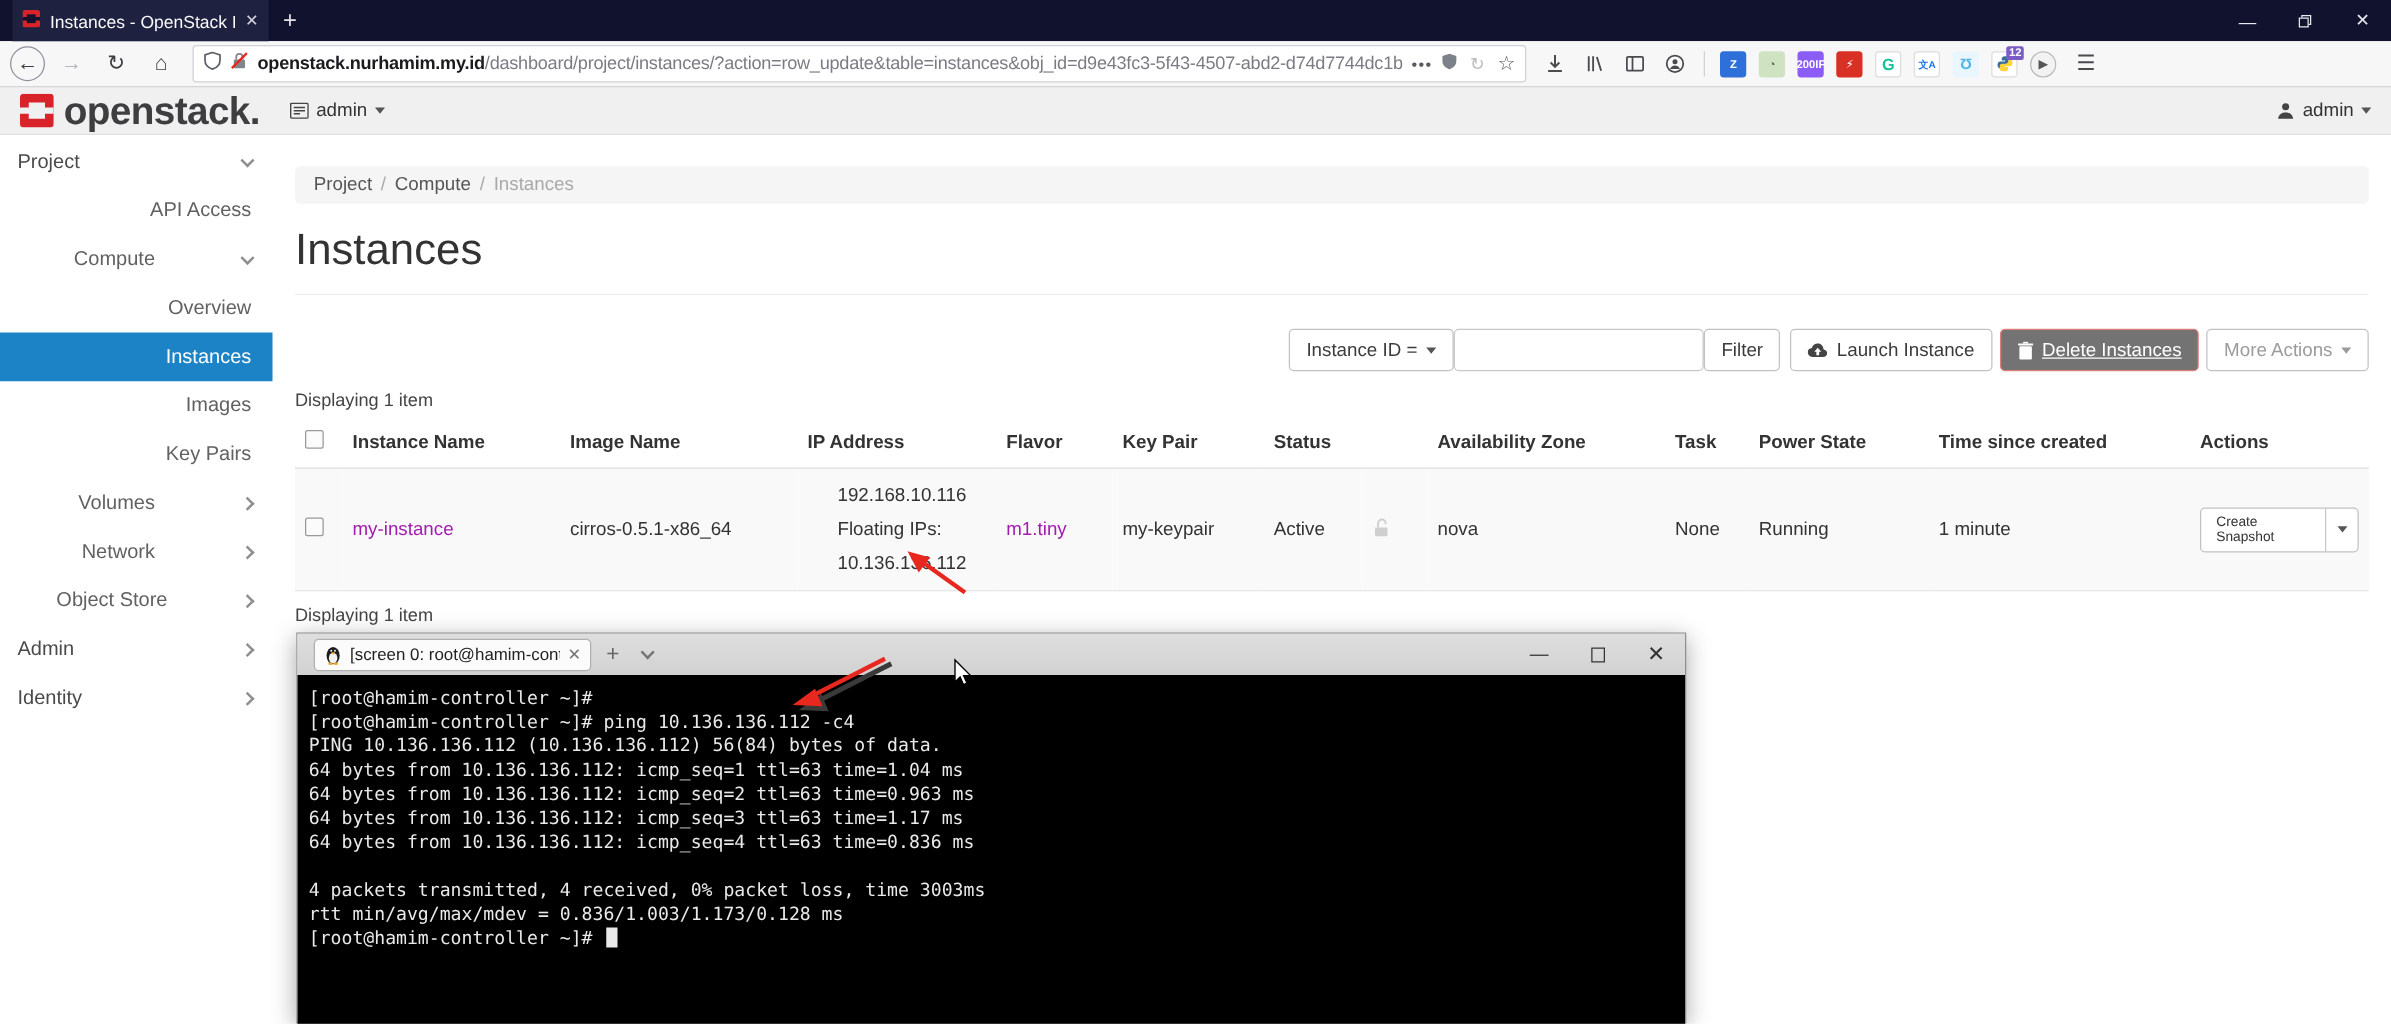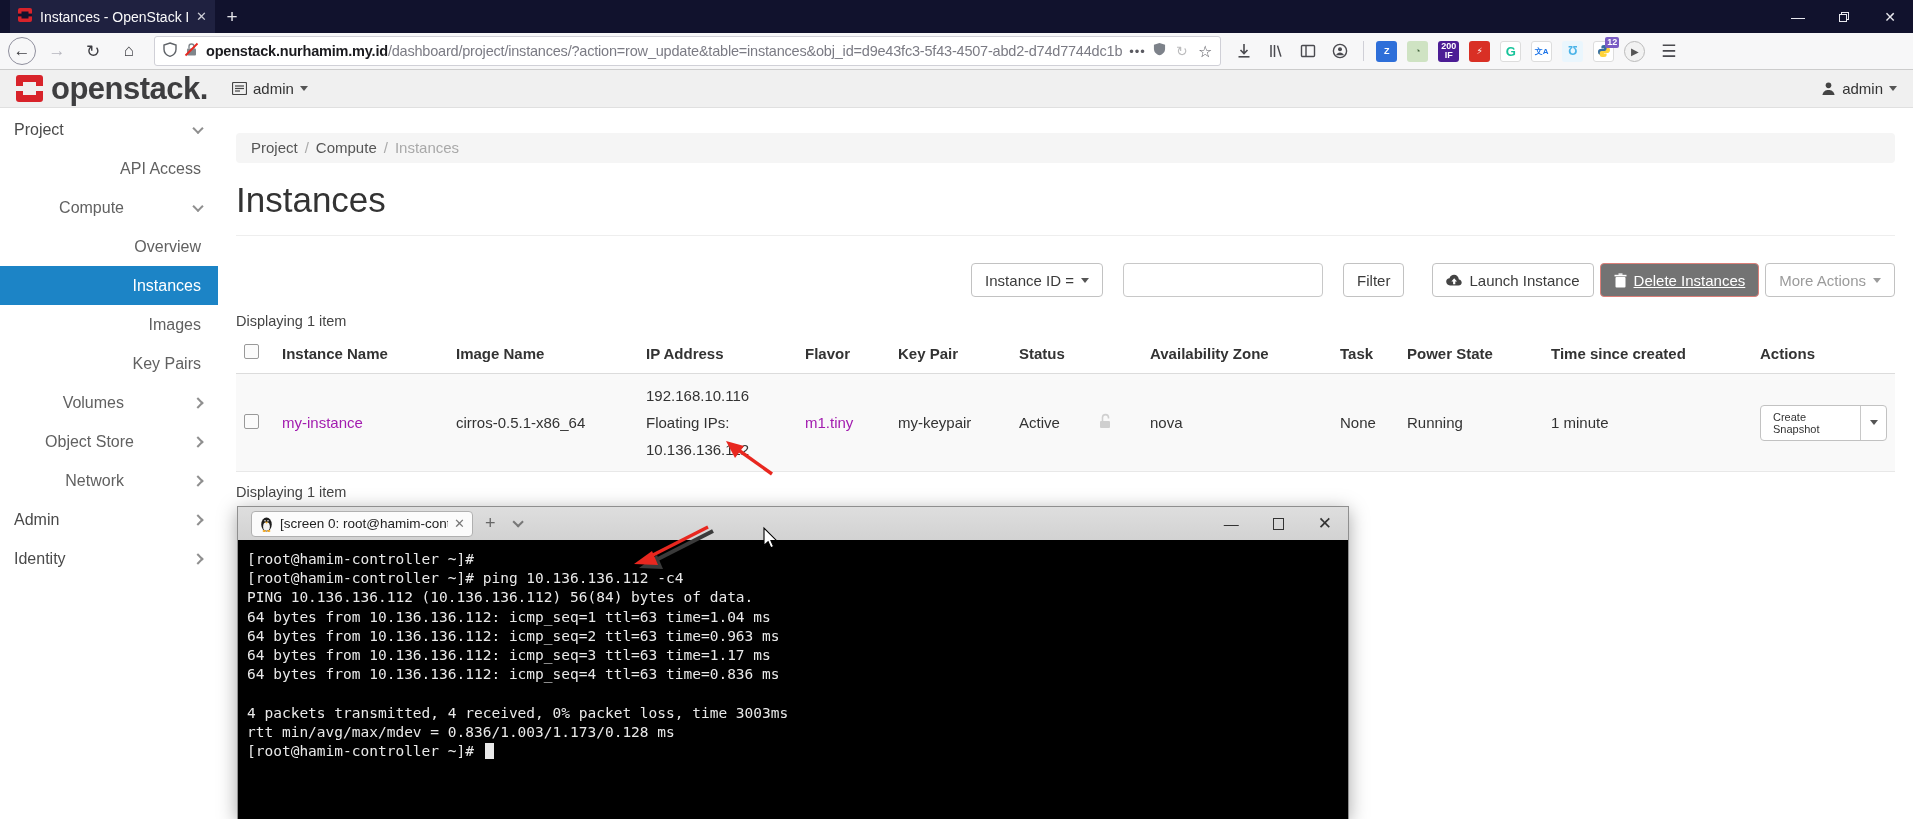--- a/index.html
+++ b/index.html
@@ -56,34 +56,34 @@
   .chev.right { transform:translateY(-50%) rotate(-45deg); }
 
   .main { flex:1; padding:0 18px; }
   .breadcrumb { margin-top:25px; height:30px; line-height:30px; background:#f5f5f5; border-radius:4px; padding:0 15px; font-size:15px; color:#bbb; }
   .breadcrumb a { color:#565656; text-decoration:none; }
   .breadcrumb .sep { color:#aaa; margin:0 7px; }
   .breadcrumb .current { color:#a9a9a9; }
   h1.page-title { margin-top:17px; font-size:35px; font-weight:400; color:#333; }
   .title-rule { border:none; border-top:1px solid #eee; margin-top:15px; }
 
-  .actions-row { margin-top:27px; display:flex; justify-content:flex-end; align-items:flex-end; gap:20px; }
+  .actions-row { margin-top:27px; display:flex; justify-content:flex-end; align-items:flex-end; gap:0; }
   .btn { height:34px; display:inline-flex; align-items:center; gap:7px; padding:0 13px; background:#fff; border:1px solid #c2c2c2; border-radius:4px; font-size:15px; color:#3b3b3b; cursor:pointer; }
   .btn.danger { background:#737373; border-color:#dc7f79; color:#fff;text-decoration:underline; }
   .btn.muted { color:#9b9b9b; }
   .filter-select { width:132px; justify-content:space-between; }
   .filter-input { width:200px; height:34px; border:1px solid #c8c8c8; border-radius:4px; background:#fff; padding:0 10px; font-size:15px; }
   .grp { display:flex; gap:6px; margin-left:8px; }
 
   .count-label { margin-top:16px; font-size:14.5px; color:#444; }
   table.itable { width:100%; border-collapse:collapse; table-layout:fixed; margin-top:4px; }
   .itable th { font-size:15px; font-weight:700; color:#333; text-align:left; padding:11px 8px; border-bottom:1px solid #dcdcdc; }
   .itable td { font-size:15px; color:#333; padding:8px; background:#f9f9f9; border-bottom:1px solid #e8e8e8; vertical-align:middle; }
   .itable a { color:#a21caf; text-decoration:none; }
-  .ip-line { line-height:27px; }
+  .ip-line { line-height:27px;margin-left:24px; }
   .cb { width:15px; height:15px; border:1px solid #999; border-radius:2px; background:#fbfbfb; display:inline-block; }
   .split-btn { display:inline-flex; align-items:stretch; border:1px solid #c2c2c2; border-radius:4px; background:#fff; height:36px; }
   .split-main { padding:0 12px; display:flex; align-items:center; font-size:11px; color:#333; cursor:pointer; }
   .split-caret { width:28px; border-left:1px solid #c8c8c8; display:flex; align-items:center; justify-content:center; cursor:pointer; }
 
   
   .term-win { position:absolute; left:237px; top:506px; width:1112px; height:313px; border:1px solid #8f8f8f; box-shadow:0 4px 18px rgba(0,0,0,.35); z-index:20; }
   .term-titlebar { height:33px; background:linear-gradient(#dedede,#d2d2d2); display:flex; align-items:center; padding:0 6px; position:relative; }
   .term-tab { margin-left:7px; width:222px; height:26px; background:#fbfbfb; border:1px solid #b0b0b0; border-radius:4px; display:flex; align-items:center; gap:6px; padding:0 7px; }
   .term-tab-title { flex:1; font-size:13.5px; color:#222; white-space:nowrap; overflow:hidden; }
@@ -174,21 +174,21 @@
   <span class="ticon">
     <svg width="16" height="16" viewBox="0 0 16 16">
         <circle cx="8" cy="8" r="6.6" fill="none" stroke="#4a4a4f" stroke-width="1.4"></circle>
         <circle cx="8" cy="6.3" r="2" fill="#4a4a4f"></circle>
         <path d="M4 12.2c.8-2 2.3-2.8 4-2.8s3.2.8 4 2.8" fill="#4a4a4f"></path>
       </svg>
   </span>
   <span class="tb-sep"></span>
   <span class="ext" style="background:#2e6fd9;color:#fff;">Z</span>
   <span class="ext" style="background:#cfe3c3;color:#40613a;">◔</span>
-  <span class="ext" style="background:#4c1d95;color:#fff;flex-direction:column;line-height:9px;">
+  <span class="ext" style="background:#8b5cf6;color:#fff;flex-direction:row;line-height:9px;">
       <span>200</span>
       <span>IF</span>
     </span>
   <span class="ext" style="background:#d93025;color:#fff;">⚡</span>
   <span class="ext" style="background:#fff;border:1px solid #ddd;color:#15c39a;font-size:13px;">G</span>
   <span class="ext" style="background:#fff;border:1px solid #ddd;color:#1a73e8;font-size:8px;">文A</span>
   <span class="ext" style="background:#eaf6fd;color:#4ab3e8;font-size:12px;">Ʊ</span>
   <span class="ext" style="background:#fff;border:1px solid #ddd;">
     <svg width="14" height="14" viewBox="0 0 14 14">
         <path d="M7 1c-2 0-2.6.9-2.6 2v1.4h2.7v.7H3.2C2 5.1 1 6 1 7.9c0 1.8 1 2.8 2.2 2.8h1.2V9.2c0-1.2 1-2.1 2.2-2.1h2.8c1 0 1.8-.8 1.8-1.8V3c0-1.1-.9-2-2.2-2z" fill="#366f9f"></path>
@@ -232,22 +232,22 @@
 <div class="layout">
   <aside class="sidebar">
     <div class="nav-item nav-l1"><span>Project</span><span class="chev down"></span></div>
     <div class="nav-item nav-sub"><span>API Access</span></div>
     <div class="nav-item nav-group"><span>Compute</span><span class="chev down"></span></div>
     <div class="nav-item nav-sub"><span>Overview</span></div>
     <div class="nav-item nav-sub active"><span>Instances</span></div>
     <div class="nav-item nav-sub"><span>Images</span></div>
     <div class="nav-item nav-sub"><span>Key Pairs</span></div>
     <div class="nav-item nav-group"><span>Volumes</span><span class="chev right"></span></div>
+    <div class="nav-item nav-group"><span>Network</span><span class="chev right"></span></div>
     <div class="nav-item nav-group" style="padding-right:84px;"><span>Object Store</span><span class="chev right"></span></div>
-    <div class="nav-item nav-group"><span>Network</span><span class="chev right"></span></div>
     <div class="nav-item nav-l1"><span>Admin</span><span class="chev right"></span></div>
     <div class="nav-item nav-l1"><span>Identity</span><span class="chev right"></span></div>
   </aside>
 
   <main class="main">
     <div class="breadcrumb">
       <a href="#">Project</a><span class="sep">/</span><a href="#">Compute</a><span class="sep">/</span><span class="current">Instances</span>
     </div>
 
     <h1 class="page-title">Instances</h1>

